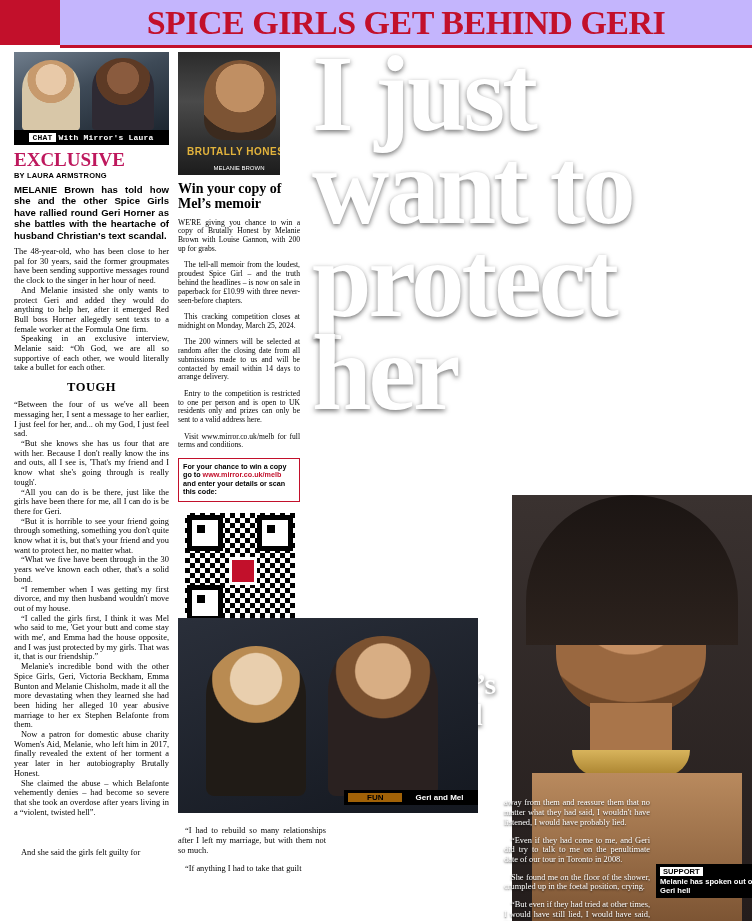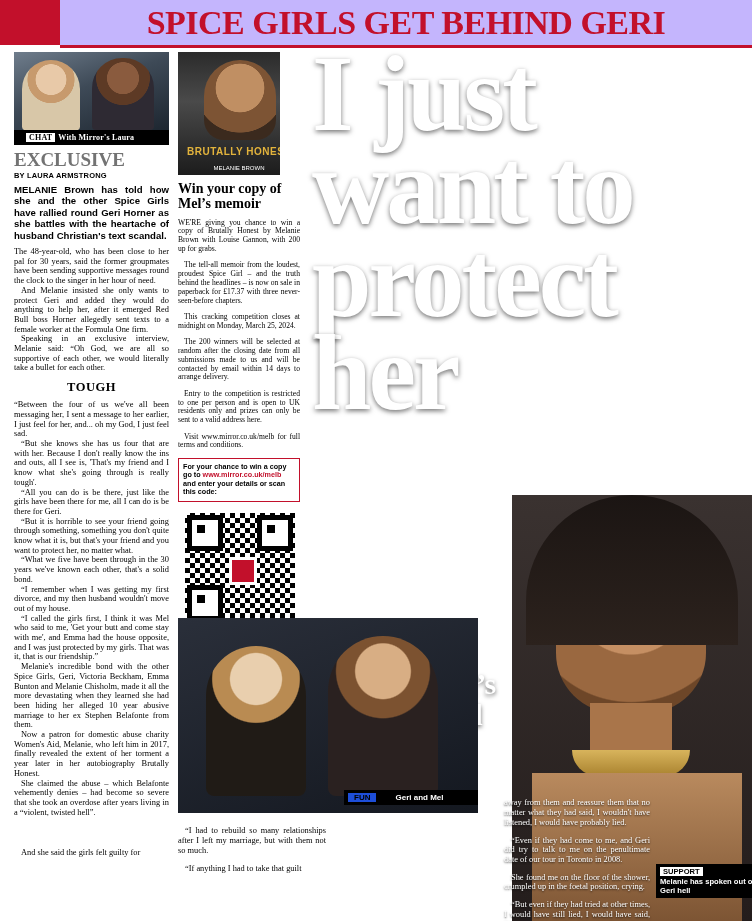--- a/index.html
+++ b/index.html
@@ -44,28 +44,29 @@
   .photo-chat .f1{
     position:absolute;left:8px;top:8px;width:58px;height:70px;border-radius:30px 30px 4px 4px;
     background:radial-gradient(circle at 50% 28%, #e8c9a8 0 26%, #c79a6d 27% 40%, #d8c7a8 41% 100%);
   }
   .photo-chat .f2{
     position:absolute;left:78px;top:6px;width:62px;height:72px;border-radius:30px 30px 4px 4px;
     background:radial-gradient(circle at 50% 28%, #8a5b3e 0 26%, #5d3a25 27% 44%, #2e2a33 45% 100%);
   }
   .caption-bar{
     width:155px;background:#000;color:#fff;
-    font-family:Liberation Serif, serif;
+    font-family:Liberation Mono, monospace;
     font-size:8px;font-weight:bold;
     padding:3px 12px;box-sizing:border-box;
     letter-spacing:.2px;
+    text-align:center;
   }
   .caption-bar .tag{background:#fff;color:#000;padding:0 3px;margin-right:3px;}
   .exclusive{
-    color:#737373;font-family:"Liberation Serif",serif;font-weight:bold;
+    color:#be185d;font-family:"Liberation Serif",serif;font-weight:bold;
     font-size:19px;line-height:20px;margin-top:5px;
   }
   .byline{
     font-family:"Liberation Sans", sans-serif;font-size:7.5px;font-weight:bold;
     letter-spacing:.2px;margin-top:1px;margin-bottom:4px;
   }
   .standfirst{
     font-family:"Liberation Sans", sans-serif;
     font-weight:bold;font-size:9.6px;line-height:11.4px;
     text-align:justify;margin-bottom:6px;
@@ -219,21 +220,21 @@
   }
   .fun-photo .g2{
     position:absolute;left:150px;top:18px;width:110px;height:160px;border-radius:55px 55px 8px 8px;
     background:radial-gradient(circle at 50% 22%, #d8ae84 0 20%, #7c5230 21% 34%, #2a2120 35% 100%);
   }
   .fun-cap{
     position:absolute;left:344px;top:790px;width:134px;
     background:#000;color:#fff;font-family:"Liberation Sans", sans-serif;
     font-size:8px;font-weight:bold;padding:3px 4px;box-sizing:border-box;
   }
-  .fun-cap .tag{background:#1d4ed8;color:#000;padding:0 6px;margin-right:19px;}
+  .fun-cap .tag{background:#a16207;color:#000;padding:0 19px;margin-right:13px;}
 
   
   .support-cap{
     position:absolute;left:656px;top:864px;width:108px;
     background:#000;color:#fff;font-family:"Liberation Sans", sans-serif;
     font-size:7.6px;line-height:9px;font-weight:bold;padding:3px 4px;box-sizing:border-box;
   }
   .support-cap .tag{display:inline-block;background:#fff;color:#000;padding:0 3px;margin-bottom:1px;}
 
   
@@ -314,21 +315,21 @@
   </div>
 
   <div class="col-promo">
     <div class="book-cover">
       <div class="face"></div>
       <div class="title">BRUTALLY HONEST</div>
       <div class="sub">MELANIE BROWN</div>
     </div>
     <div class="promo-title">Win your copy of Mel’s memoir</div>
     <p class="promo-body first">WE'RE giving you chance to win a copy of Brutally Honest by Melanie Brown with Louise Gannon, with 200 up for grabs.</p>
-    <p class="promo-body">The tell-all memoir from the loudest, proudest Spice Girl – and the truth behind the headlines – is now on sale in paperback for £17.37 with three never-seen-before chapters.</p>
+    <p class="promo-body">The tell-all memoir from the loudest, proudest Spice Girl – and the truth behind the headlines – is now on sale in paperback for £10.99 with three never-seen-before chapters.</p>
     <p class="promo-body">This cracking competition closes at midnight on Monday, March 25, 2024.</p>
     <p class="promo-body">The 200 winners will be selected at random after the closing date from all submissions made to us and will be contacted by email within 14 days to arrange delivery.</p>
     <p class="promo-body">Entry to the competition is restricted to one per person and is open to UK residents only and prizes can only be sent to a valid address here.</p>
     <p class="promo-body">Visit www.mirror.co.uk/melb for full terms and conditions.</p>
     <div class="promo-box">
       <span>For your chance to win a copy go to</span>
       <span class="lnk">www.mirror.co.uk/melb</span>
       <span>and enter your details or scan this code:</span>
     </div>
     <div class="qr-wrap">

